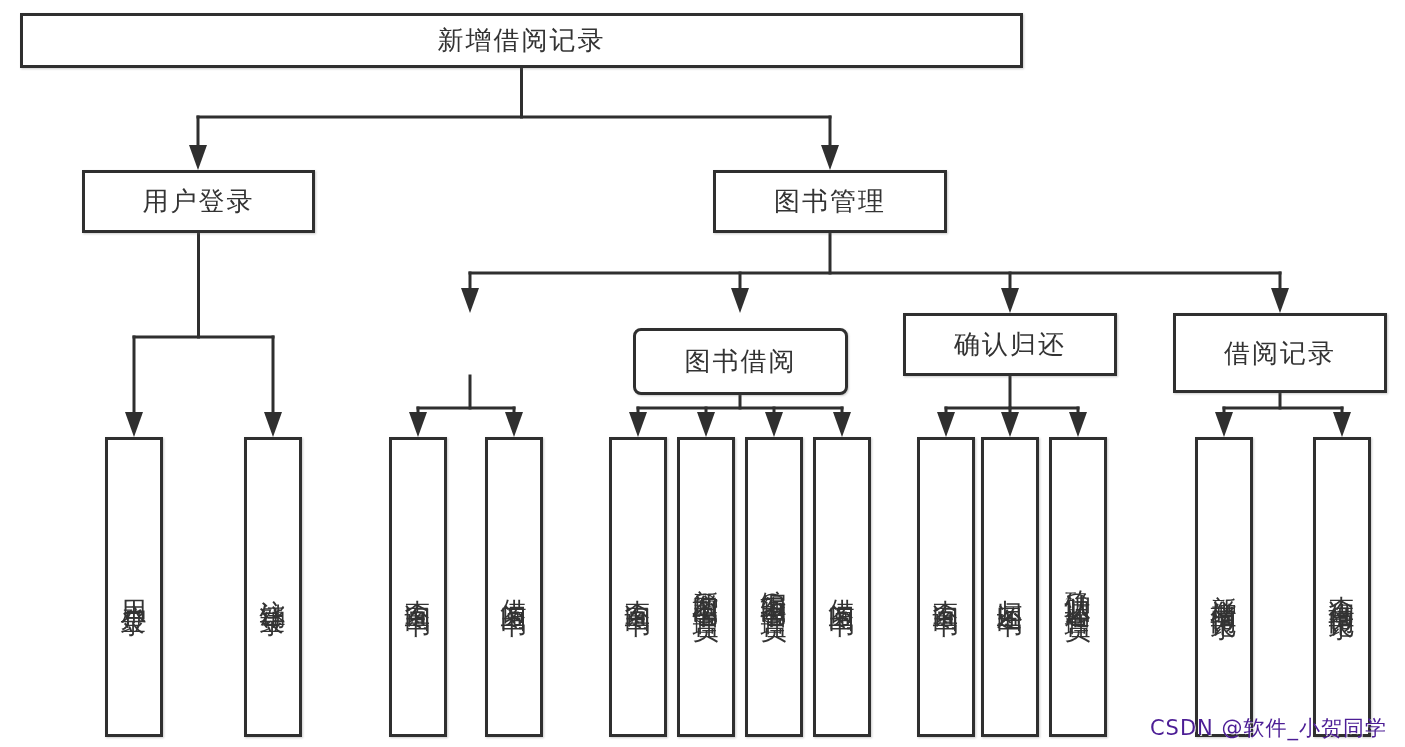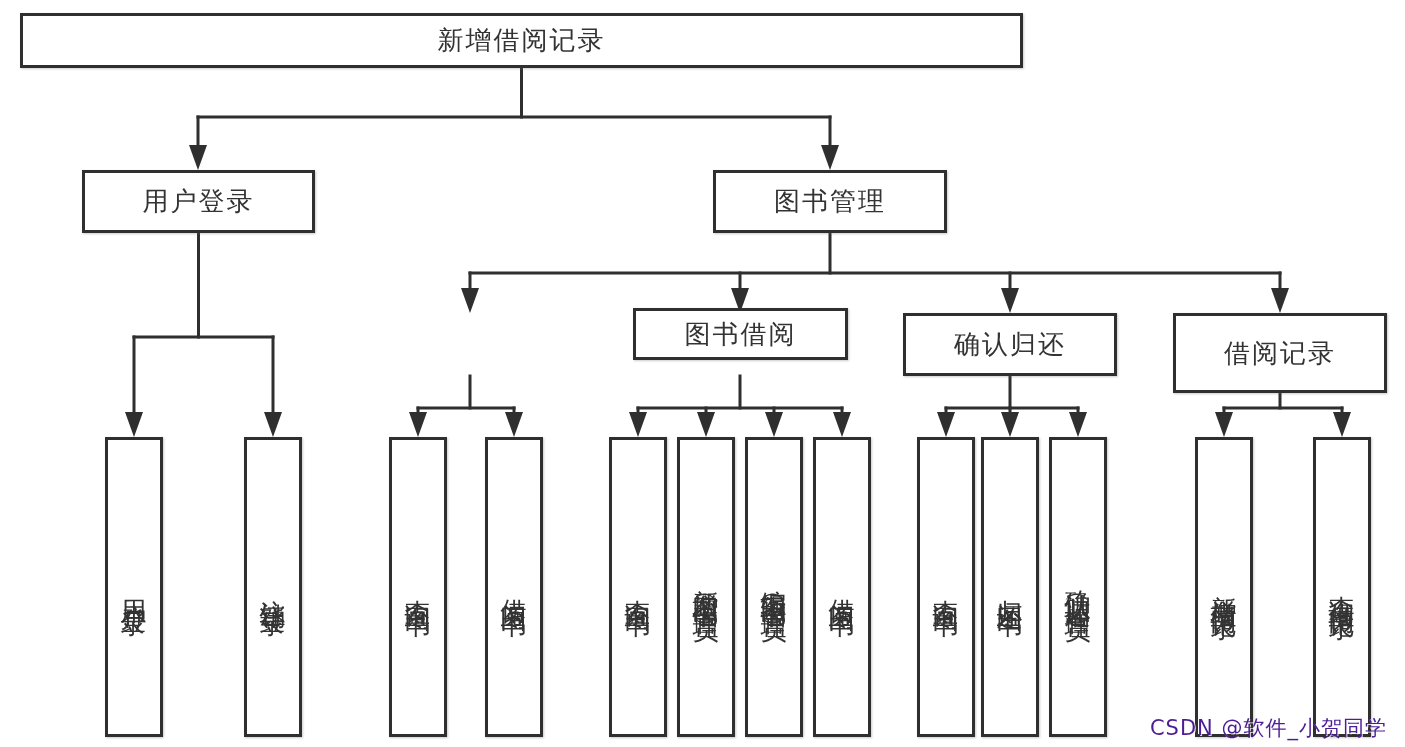--- a/index.html
+++ b/index.html
@@ -40,21 +40,21 @@
     letter-spacing: 4px;
     line-height: 1;
   }
   
   .n-root  { left: 20px;   top: 13px;  width: 1003px; height: 55px; }
   
   .n-l2a   { left: 82px;   top: 170px; width: 233px;  height: 63px; }
   .n-l2b   { left: 713px;  top: 170px; width: 234px;  height: 63px; }
   
   .n-l3a   { left: 363px;  top: 313px; width: 214px;  height: 63px; }
-  .n-l3b   { left: 633px;  top: 308px; width: 215px;  height: 52px; }
+  .n-l3b   { left: 633px;  top: 328px; width: 215px;  height: 67px; border-radius: 8px; }
   .n-l3c   { left: 903px;  top: 313px; width: 214px;  height: 63px; }
   .n-l3d   { left: 1173px; top: 313px; width: 214px;  height: 80px; }
   
   .leaf    { top: 437px; width: 58px; height: 300px; }
   .lf-0  { left: 105px; }
   .lf-1  { left: 244px; }
   .lf-2  { left: 389px; }
   .lf-3  { left: 485px; }
   .lf-4  { left: 609px; }
   .lf-5  { left: 677px; }

